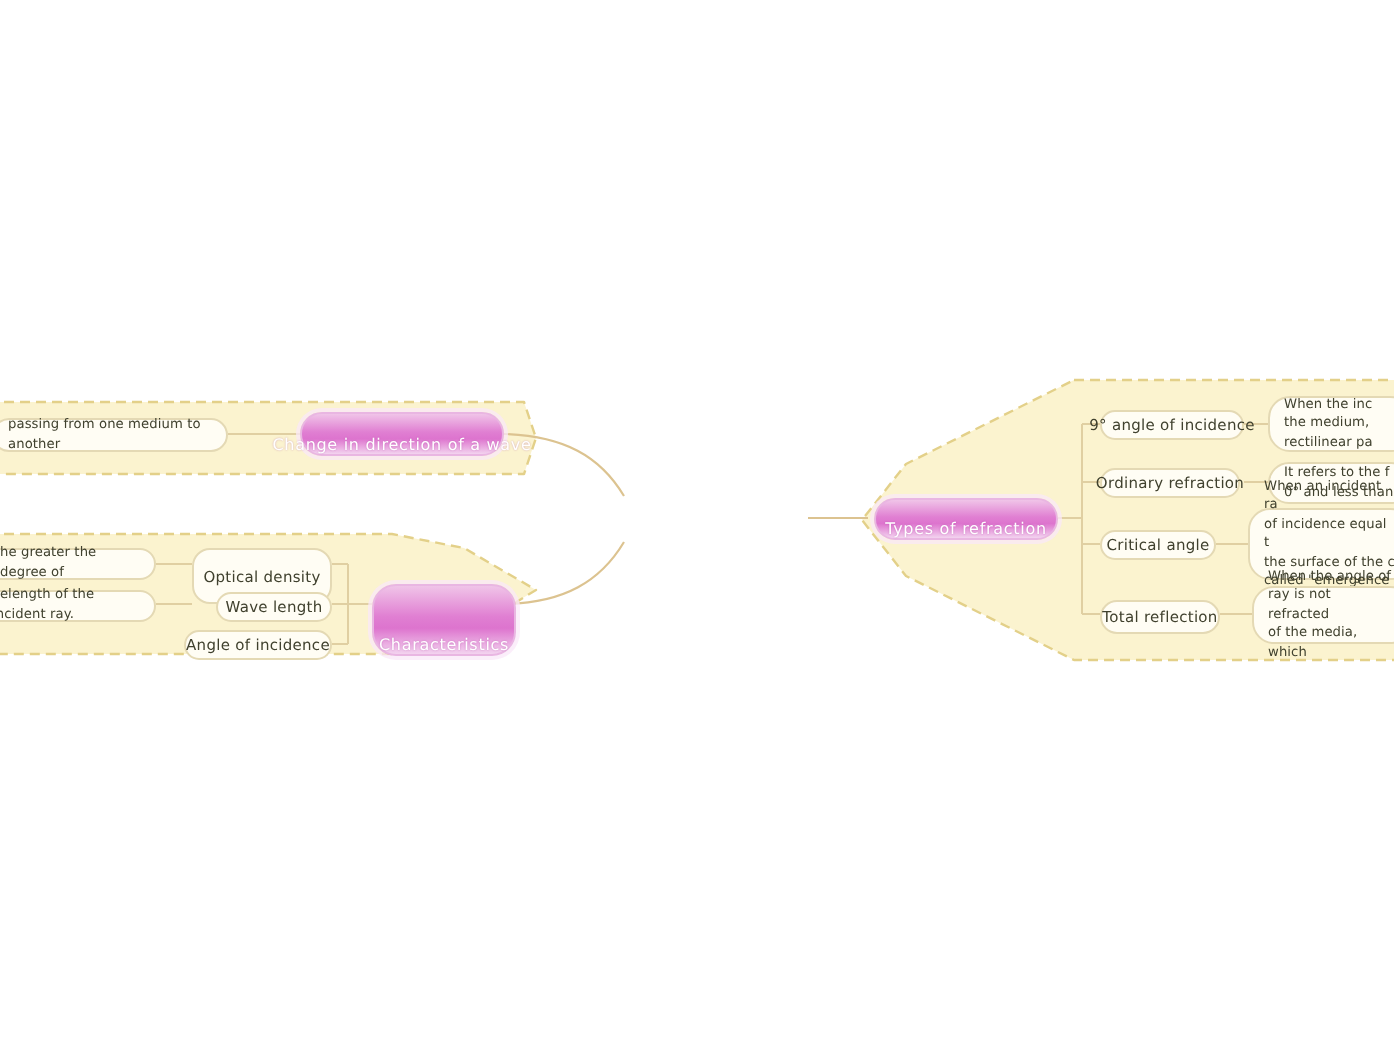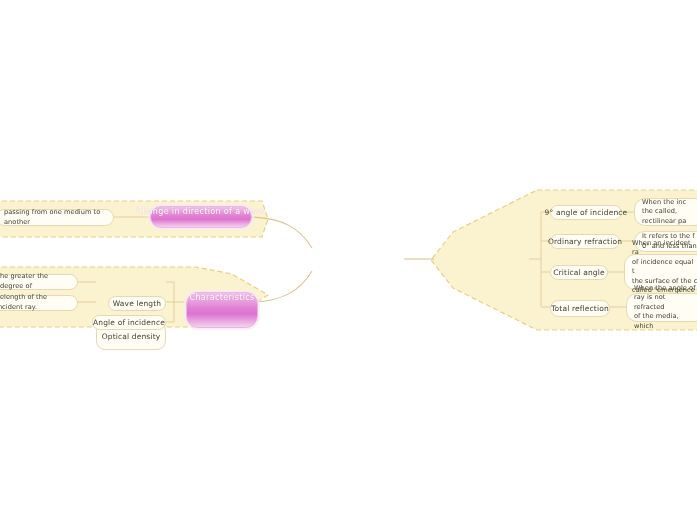--- a/index.html
+++ b/index.html
@@ -24,21 +24,21 @@
 
   
   .region{position:absolute;}
   .region svg{display:block;}
 
   
   .pill{
     position:absolute;border-radius:12px;
     background:linear-gradient(to bottom,#f0c4e8 0%,#e07fd2 45%,#dd74ce 62%,#f3d3ef 100%);
     border:1px solid #e9b6e2;
-    display:flex;align-items:flex-start;justify-content:center;
+    display:flex;align-items:flex-end;justify-content:center;
     box-sizing:border-box;
     box-shadow:0 0 0 2px rgba(250,232,248,.75);
   }
   .pill .t{
     font-size:8px;color:#ffffff;letter-spacing:.35px;
     white-space:nowrap;text-shadow:0 0 1px rgba(160,60,150,.45);
   }
 
   
   .sub{
@@ -126,54 +126,57 @@
   </div>
 
   <div class="leaf left" style="left:-4px;top:209px;width:118px;height:17px;">
     <span class="t">passing from one medium to another</span>
   </div>
 
   <div class="pill" style="left:186px;top:292px;width:72px;height:36px;">
     <span class="t">Characteristics</span>
   </div>
 
-  <div class="sub" style="left:96px;top:274px;width:70px;height:28px;margin-top:48px;">
+  <div class="sub" style="left:96px;top:274px;width:70px;height:28px;">
     <span class="t">Optical density</span>
   </div>
   <div class="sub" style="left:108px;top:296px;width:58px;height:15px;">
     <span class="t">Wave length</span>
   </div>
   <div class="sub" style="left:92px;top:315px;width:74px;height:15px;">
     <span class="t">Angle of incidence</span>
   </div>
 
   <div class="leaf left" style="left:-8px;top:274px;width:86px;height:16px;">
     <span class="t">he greater the degree of</span>
   </div>
   <div class="leaf left" style="left:-12px;top:295px;width:90px;height:16px;">
     <span class="t">velength of the incident ray.</span>
   </div>
 
+  <div class="pill" style="left:437px;top:249px;width:92px;height:21px;">
+    <span class="t">Types of refraction</span>
+  </div>
 
   <div class="sub" style="left:550px;top:205px;width:72px;height:15px;">
     <span class="t">9° angle of incidence</span>
   </div>
   <div class="sub" style="left:550px;top:234px;width:70px;height:15px;">
     <span class="t">Ordinary refraction</span>
   </div>
   <div class="sub" style="left:550px;top:265px;width:58px;height:15px;">
     <span class="t">Critical angle</span>
   </div>
   <div class="sub" style="left:550px;top:300px;width:60px;height:17px;">
     <span class="t">Total reflection</span>
   </div>
 
   <div class="leaf" style="left:634px;top:198px;width:72px;height:28px;">
     <span class="t" style="white-space:pre-line;">When the inc
-the called,
+the medium,
 rectilinear pa</span>
   </div>
   <div class="leaf" style="left:634px;top:231px;width:72px;height:21px;">
     <span class="t" style="white-space:pre-line;">It refers to the f
 0° and less than</span>
   </div>
   <div class="leaf" style="left:624px;top:254px;width:82px;height:36px;">
     <span class="t" style="white-space:pre-line;">When an incident ra
 of incidence equal t
 the surface of the c

